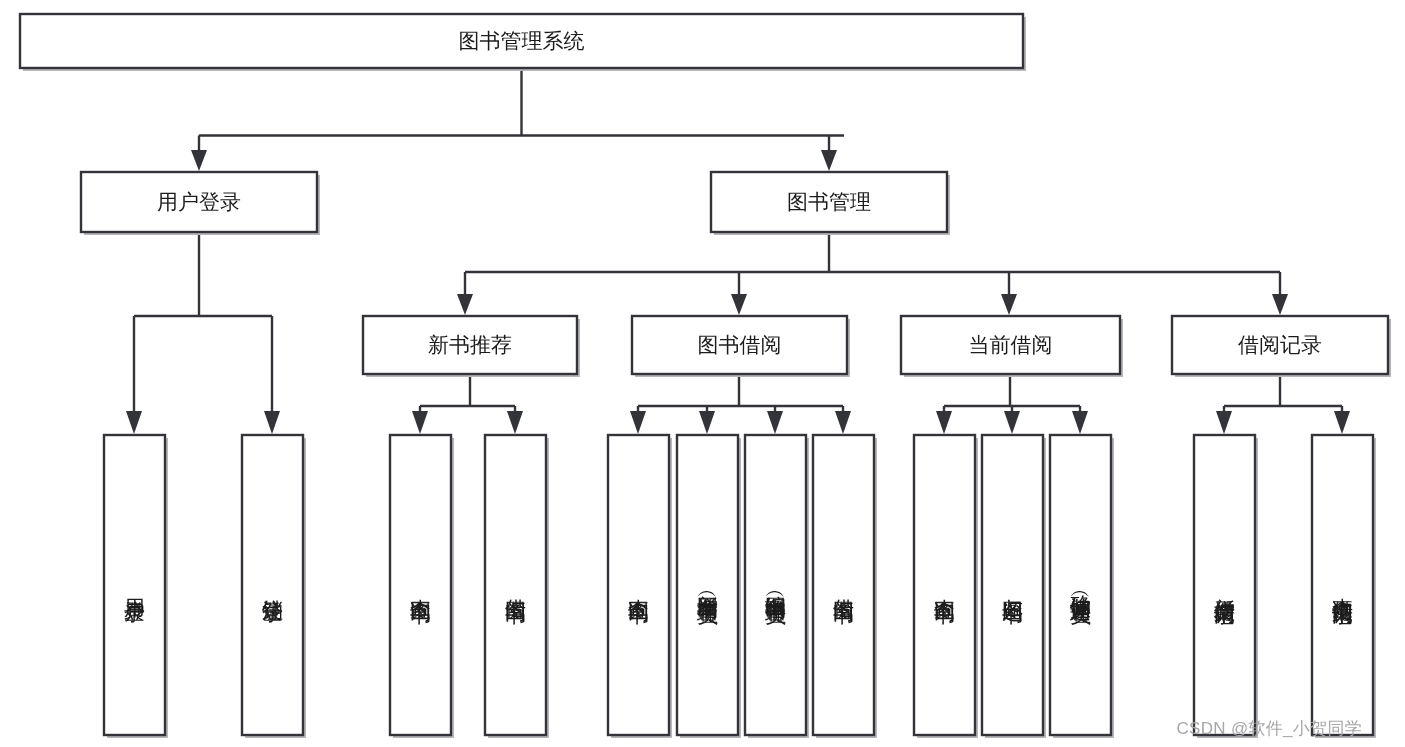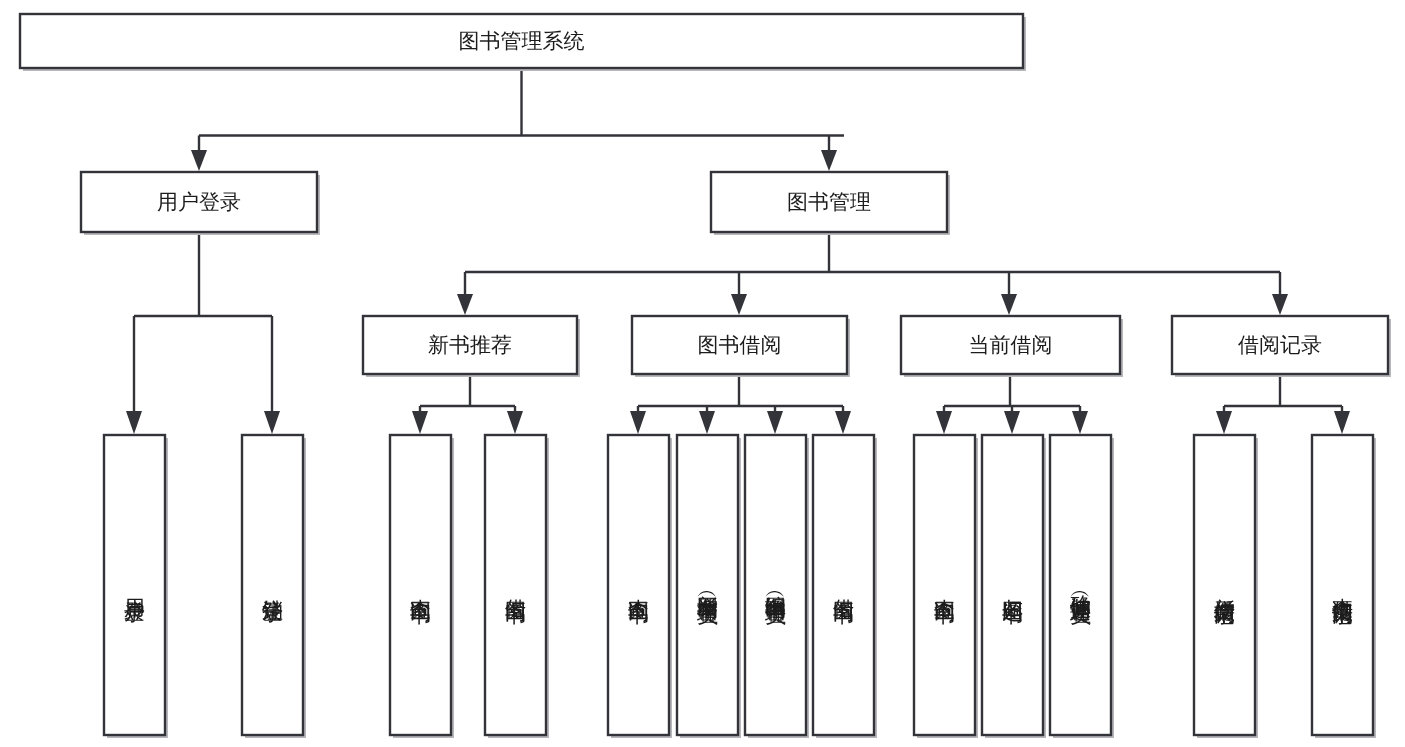--- a/index.html
+++ b/index.html
@@ -318,13 +318,14 @@
       <rect class="node-box" x="1312" y="435" width="61" height="300"></rect>
       <foreignObject x="1312" y="435" width="61" height="300">
         <div xmlns="http://www.w3.org/1999/xhtml" class="leaf-label-wrap">
           <span class="leaf-label-v">查询借阅记录</span>
         </div>
       </foreignObject>
     </g>
 
   </svg>
 
+  <div class="watermark">CSDN @软件_小贺同学</div>
 </div>
 
 </body></html>

